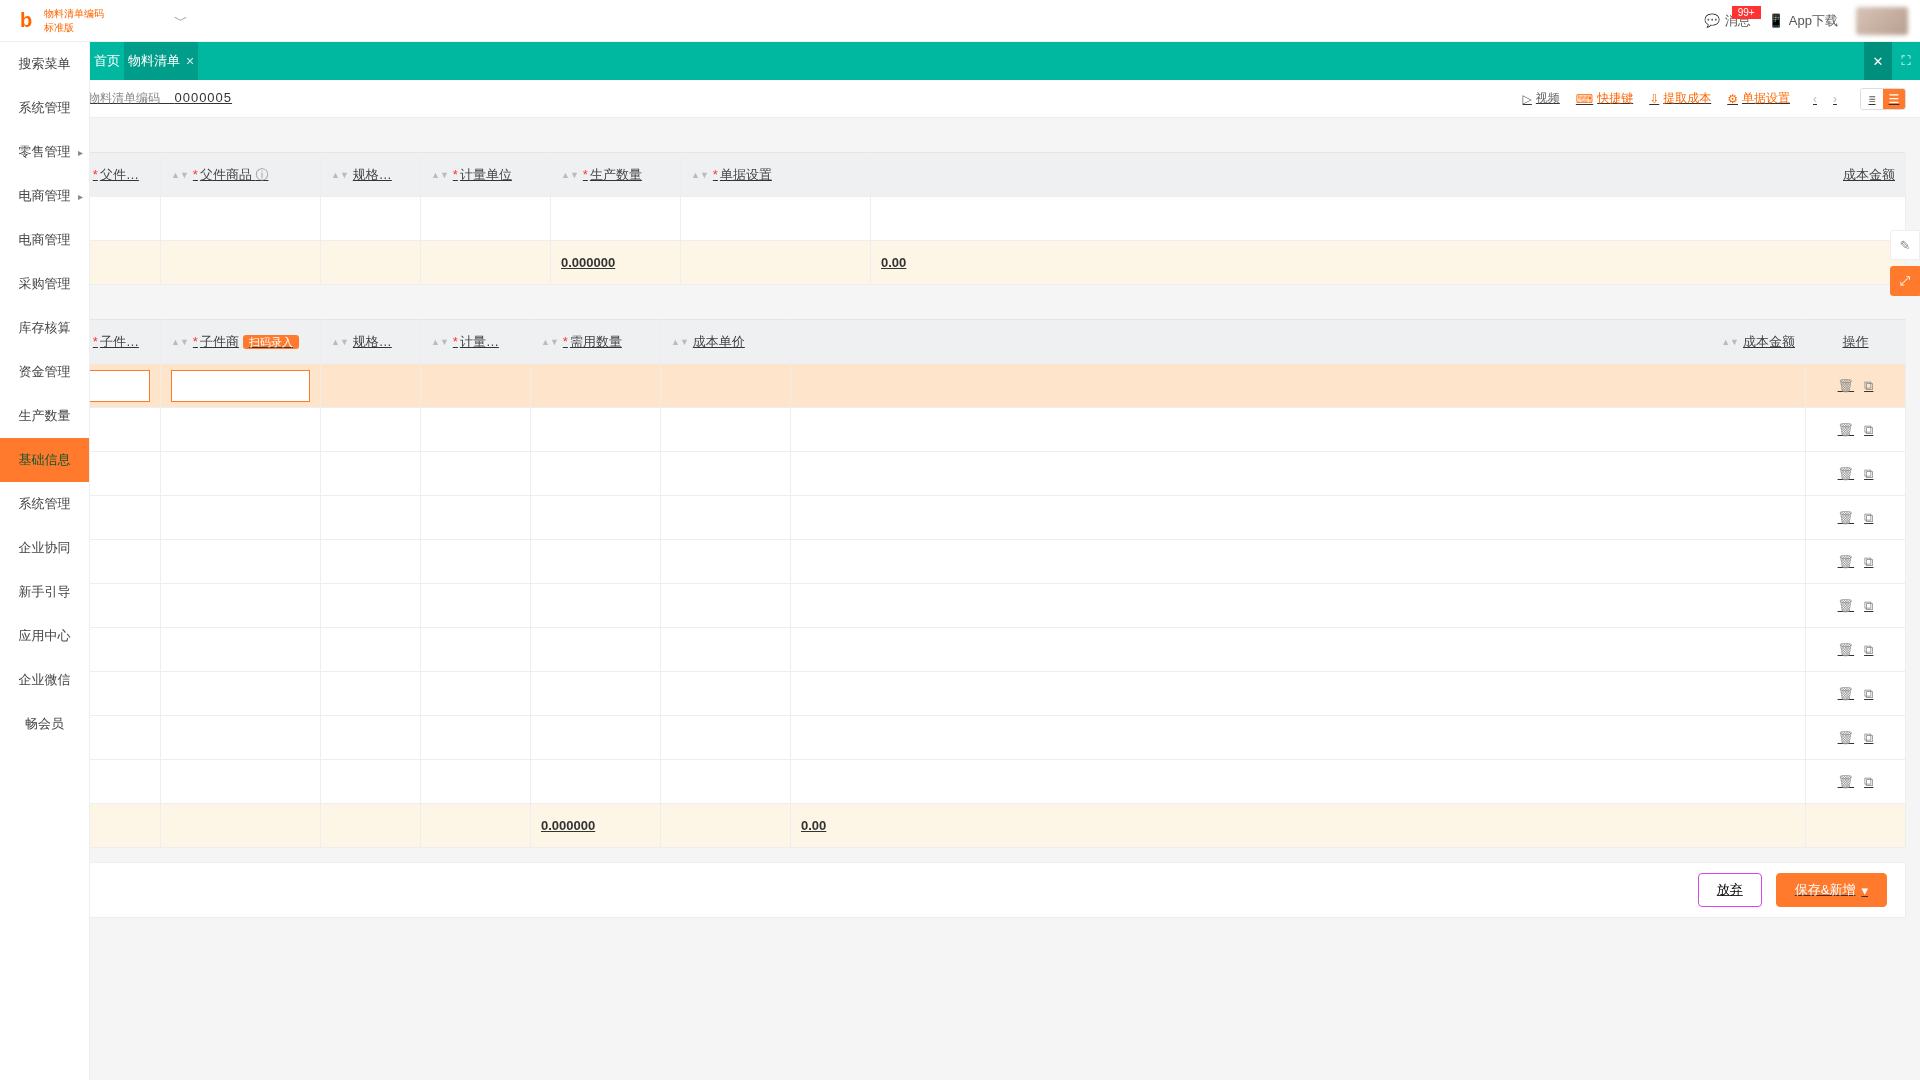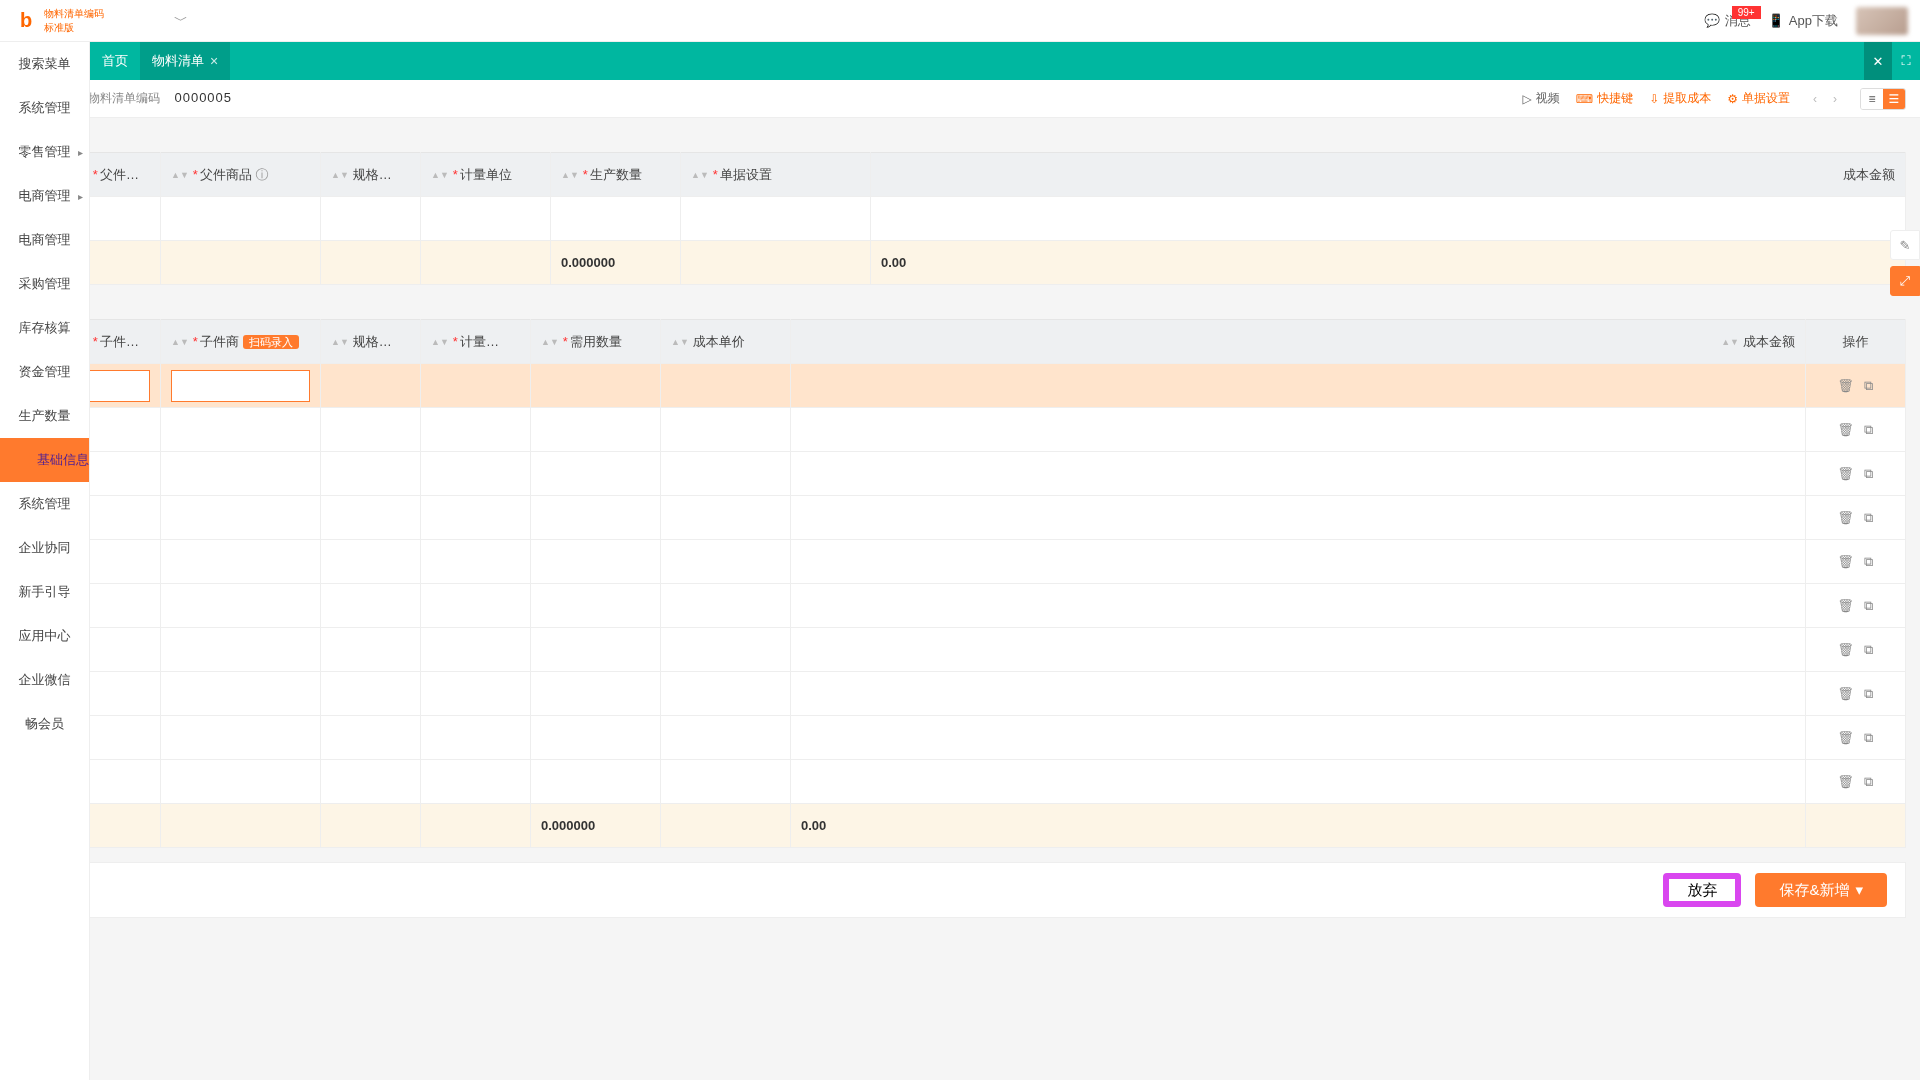--- a/index.html
+++ b/index.html
@@ -11,35 +11,35 @@
 .logo-mark { width: 28px; height: 28px; border-radius: 4px; display: flex; align-items: center; justify-content: center; font-weight: bold; color: #f60; font-size: 20px; }
 .logo-sub { font-size: 10px; color: #f60; }
 .app-dropdown { margin-left: 70px; color: #999; font-size: 14px; display: flex; align-items: center; gap: 8px; }
 .app-bar-right { margin-left: auto; display: flex; align-items: center; gap: 18px; }
 .badge { position: absolute; top: -6px; right: -10px; background: #f33; color: #fff; border-radius: 0; font-size: 10px; padding: 1px 6px; }
 .top-link { position: relative; display: flex; align-items: center; gap: 4px; color: #555; cursor: pointer; font-size: 13px;}
 .avatar { width: 52px; height: 28px; background: linear-gradient(135deg,#d7c4b7,#b89e8f); border-radius: 3px; filter: blur(2px);}
 
 
 .tabs-strip { height: 38px; background: #00b7a0; display: flex; align-items: stretch; padding-left: 90px; position: relative;}
-.tab { padding: 0 12px; display: flex; align-items: center; color: #fff; font-size: 13px; cursor: pointer; gap: 6px;}
+.tab { padding: 0 4px; display: flex; align-items: center; color: #fff; font-size: 13px; cursor: pointer; gap: 6px;}
 .tab.active { background: #009e8a; }
 .tab-close { font-size: 14px; opacity: .8; }
 .strip-close { margin-left: auto; width: 28px; background:#008f7c; color:#fff; display:flex; align-items:center; justify-content:center; cursor:pointer;}
 .strip-full { width: 28px; color:#fff; display:flex; align-items:center; justify-content:center; cursor:pointer;}
 
 
 .main { display: flex; height: calc(1080px - 42px - 38px); }
 .sidebar { width: 90px; background: #fff; height: calc(1080px - 42px); position: absolute; top: 42px; left: 0; z-index: 5; border-right: 1px solid #eee;}
 .side-item { height: 44px; display: flex; align-items: center; justify-content: center; gap: 4px; color: #444; cursor: pointer; font-size: 13px; position: relative;}
-.side-item.active { background: #ff7a2d; color: #4c1d95; justify-content: flex-end; }
+.side-item.active { background: #ff7a2d; color: #14532d; }
 .side-item .caret { position: absolute; right: 6px; font-size: 10px; color: #888;}
 
 
-.content { margin-left: 0; flex: 1; padding: 0 0 0 0; overflow: auto; position: relative;}
+.content { margin-left: 0; flex: 1; padding: 0 0 0 0; overflow: auto; position: relative; text-decoration: underline;}
 .sub-bar { height: 38px; background:#fff; display:flex; align-items:center; padding: 0 14px; gap: 22px; color:#555; border-bottom:1px solid #eee;}
 .sub-bar .name { color:#333; font-weight:500;}
 .sub-bar .code-label { color:#888; font-size:12px;}
 .sub-bar .code-val { color:#333; font-size:13px; letter-spacing:1px;}
 .sub-bar-right { margin-left:auto; display:flex; align-items:center; gap:16px; font-size:12px;}
 .sub-bar-right .lnk { display:flex; align-items:center; gap:4px; color:#f60; cursor:pointer;}
 .sub-bar-right .lnk.gray{color:#666;}
 .pager { display:flex; gap:2px; color:#bbb;}
 .pager span{width:18px;text-align:center;cursor:pointer;}
 .view-toggle { display:flex; border:1px solid #ddd; border-radius:3px; overflow:hidden;}
@@ -65,21 +65,21 @@
 .op-cell span{cursor:pointer;}
 
 
 .remark-bar { margin: 16px 14px 0 14px; background:#fff; border:1px solid #eee; display:flex; align-items:center; height:68px;}
 .remark-icon-box { width:70px; text-align:center; color:#00b7a0;}
 .remark-icon { font-size:26px;}
 .remark-label { font-size:11px; color:#666;}
 .remark-input { flex:1; border:none; outline:none; font-size:13px; color:#333; padding:0 14px; border-left:1px solid #eee; height:100%;}
 
 .action-bar { margin: 14px 14px 0 14px; background:#fff; border:1px solid #eee; display:flex; justify-content:flex-end; align-items:center; height:56px; padding:0 18px; gap:14px;}
-.btn { height:34px; padding:0 18px; border-radius:4px; border:6px solid #d946ef; background:#fff; cursor:pointer; font-size:15px;}
+.btn { height:34px; padding:0 18px; border-radius:4px; border:1px solid #d946ef; background:#fff; cursor:pointer; font-size:13px;}
 .btn.primary { background:#ff7a2d; border-color:#ff7a2d; color:#fff; display:flex; align-items:center; gap:6px;}
 
 
 .float-rail { position: fixed; right:0; top: 230px; display:flex; flex-direction:column; gap:6px;}
 .float-rail div { width:30px; height:30px; background:#fff; border:1px solid #eee; display:flex;align-items:center;justify-content:center;color:#888;cursor:pointer; border-radius:3px 0 0 3px;}
 .float-rail .hot{background:#ff7a2d;color:#fff;border-color:#ff7a2d;}
 
 .num-r { }
 .cell-input { width:100%; height:32px; border:1px solid #ff7a2d; outline:none; padding:0 6px;}
 </style>

